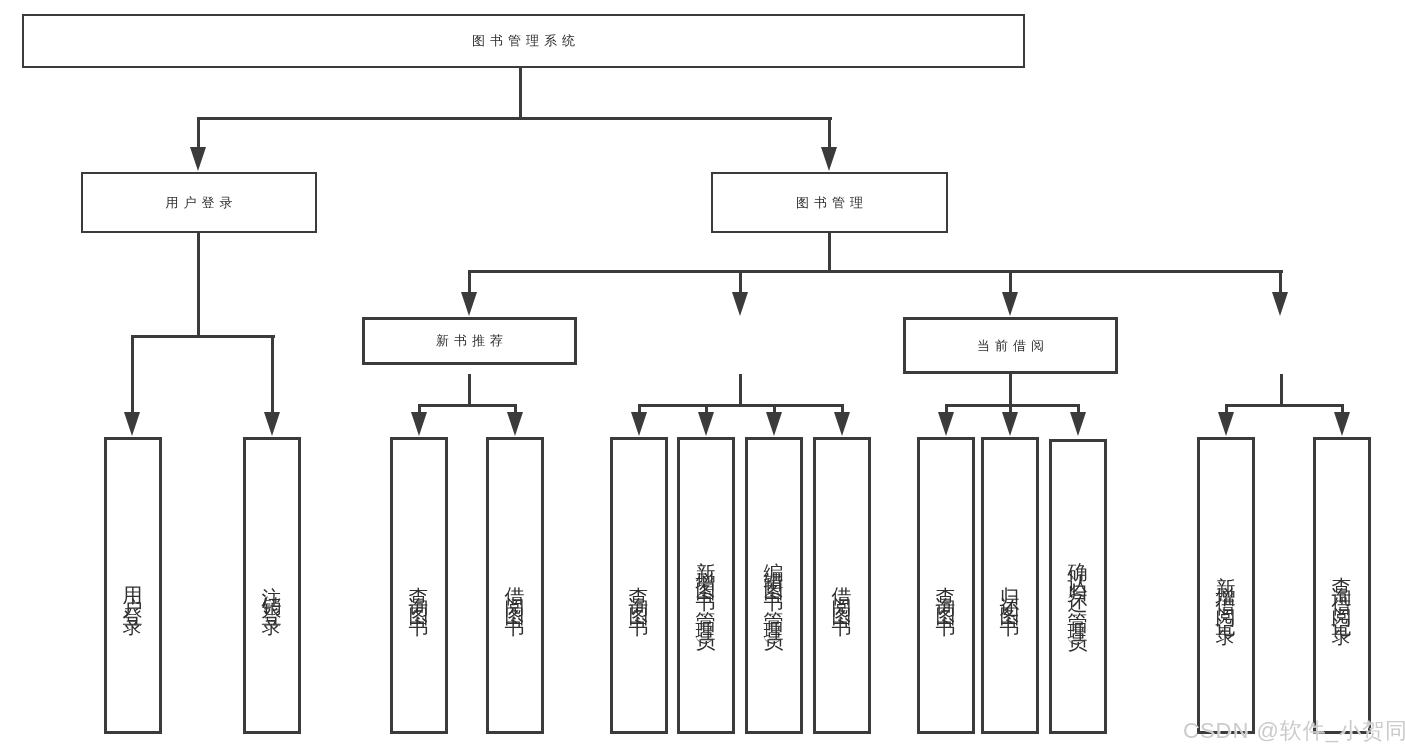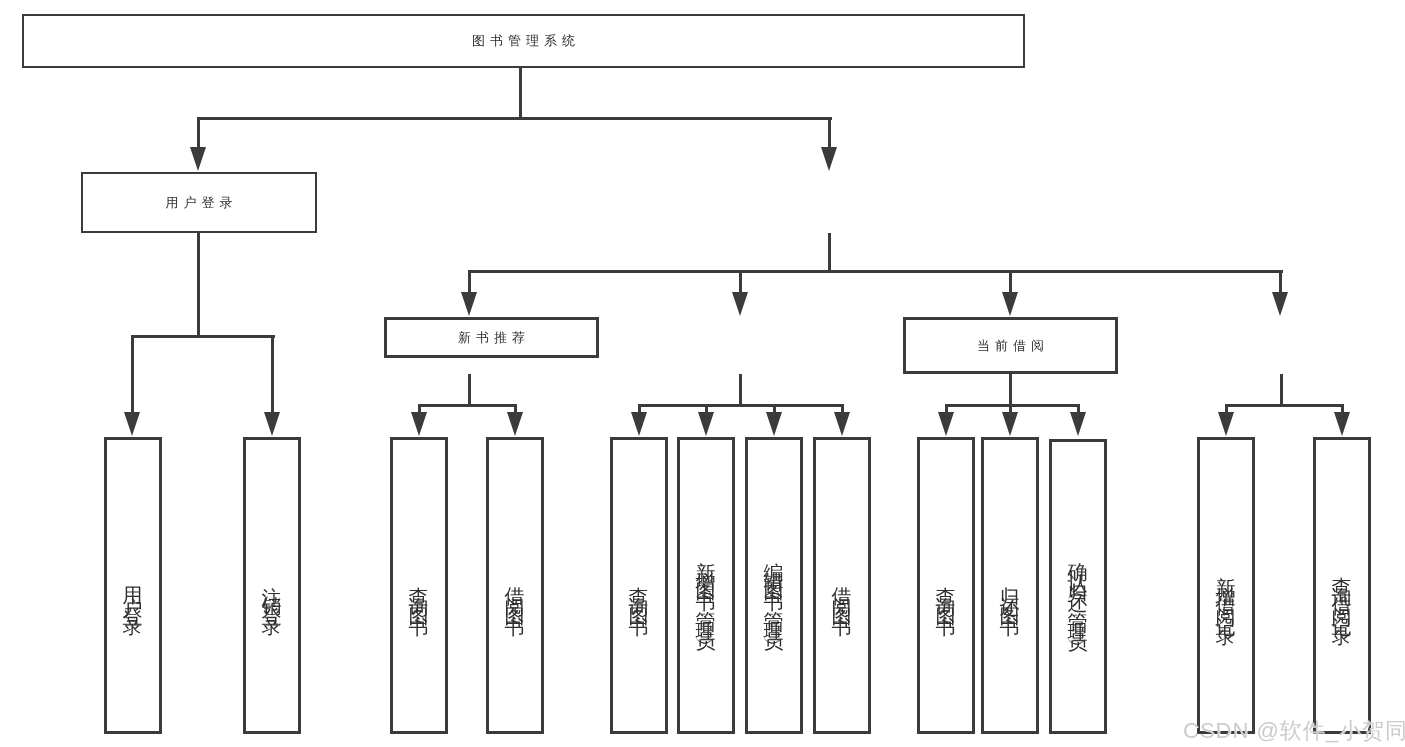--- a/index.html
+++ b/index.html
@@ -101,22 +101,25 @@
   <div class="vline" style="left:1341px;top:404px;height:10px"></div>
   <div class="arrow" style="left:1334px;top:412px"></div>
 
   <div class="node" style="left:22px;top:14px;width:1003px;height:54px">
     <span class="node-label">图书管理系统</span>
   </div>
 
   <div class="node" style="left:81px;top:172px;width:236px;height:61px">
     <span class="node-label">用户登录</span>
   </div>
+  <div class="node" style="left:711px;top:172px;width:237px;height:61px">
+    <span class="node-label">图书管理</span>
+  </div>
 
-  <div class="node thick" style="left:384px;top:317px;width:215px;height:41px">
+  <div class="node thick" style="left:362px;top:317px;width:215px;height:48px">
     <span class="node-label">新书推荐</span>
   </div>
   <div class="node thick" style="left:903px;top:317px;width:215px;height:57px">
     <span class="node-label">当前借阅</span>
   </div>
 
   <div class="node thick" style="left:104px;top:437px;width:58px;height:297px">
     <span class="leaf-label">用户登录</span>
   </div>
   <div class="node thick" style="left:243px;top:437px;width:58px;height:297px">

